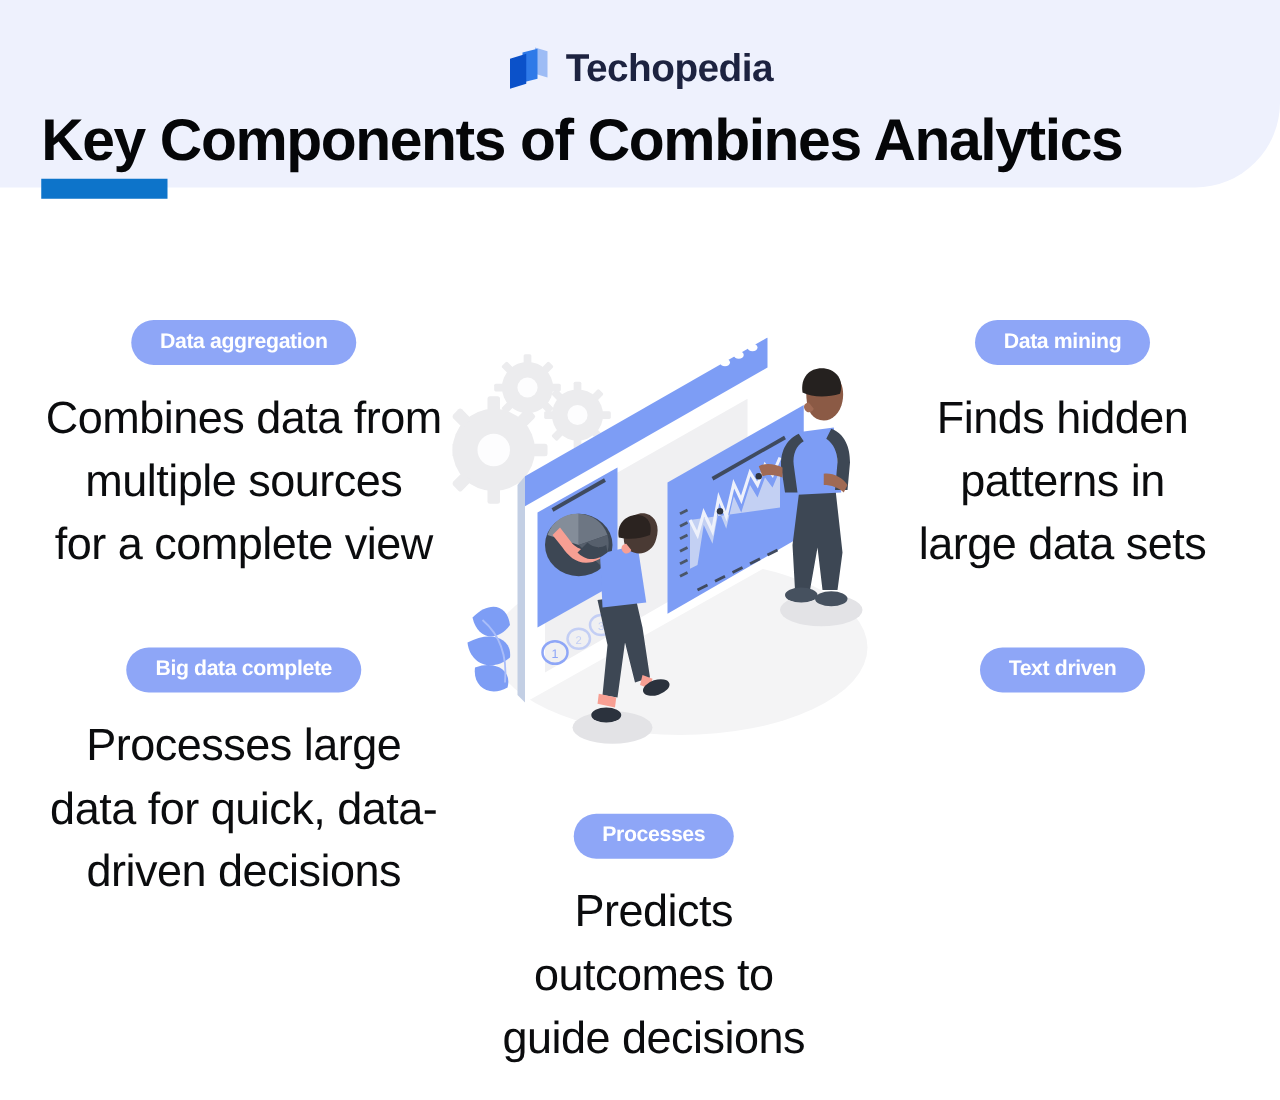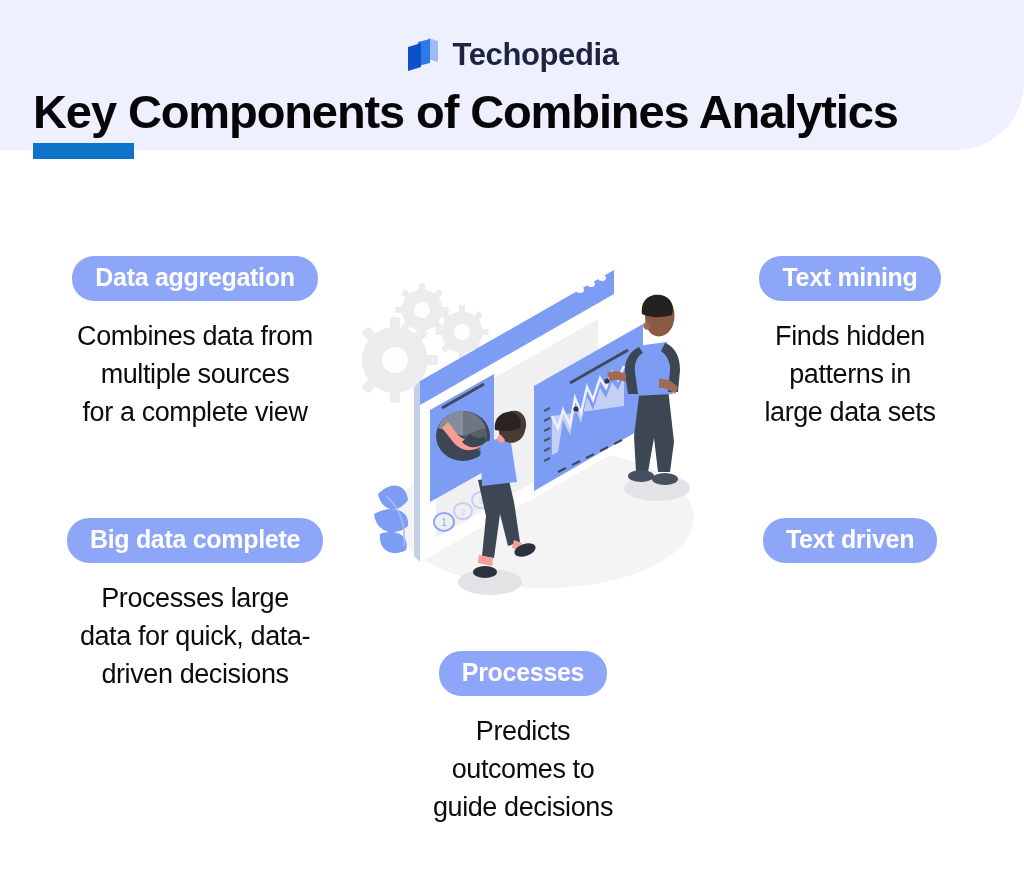--- a/index.html
+++ b/index.html
@@ -56,31 +56,31 @@
 
   
   .concept {
     position:absolute;
     text-align:center;
   }
   .badge {
     display:inline-block;
     background:#8ea6f7;
     color:#ffffff;
-    font-size:25px;
+    font-size:17px;
     font-weight:bold;
     letter-spacing:-0.3px;
     padding:8px 23px 10px 23px;
     border-radius:22px;
     line-height:1.08;
     white-space:nowrap;
   }
   .desc {
     margin-top:17px;
-    font-size:27px;
+    font-size:36px;
     color:#0b0c0e;
     line-height:1.40;
     letter-spacing:-0.4px;
     white-space:pre-line;
   }
 
   #c-data-aggregation { left:20px;  top:256px; width:350px; }
   #c-data-mining      { left:690px; top:256px; width:320px; }
   #c-big-data         { left:20px;  top:518px; width:350px; }
   #c-text-mining      { left:690px; top:518px; width:320px; }
@@ -115,21 +115,21 @@
 </div>
 
 <div class="concept" id="c-data-aggregation">
   <span class="badge">Data aggregation</span>
   <p class="desc">Combines data from
 multiple sources
 for a complete view</p>
 </div>
 
 <div class="concept" id="c-data-mining">
-  <span class="badge">Text mining</span>
+  <span class="badge">Data mining</span>
   <p class="desc">Finds hidden
 patterns in
 large data sets</p>
 </div>
 
 <div class="concept" id="c-big-data">
   <span class="badge">Big data complete</span>
   <p class="desc">Processes large
 data for quick, data-
 driven decisions</p>

